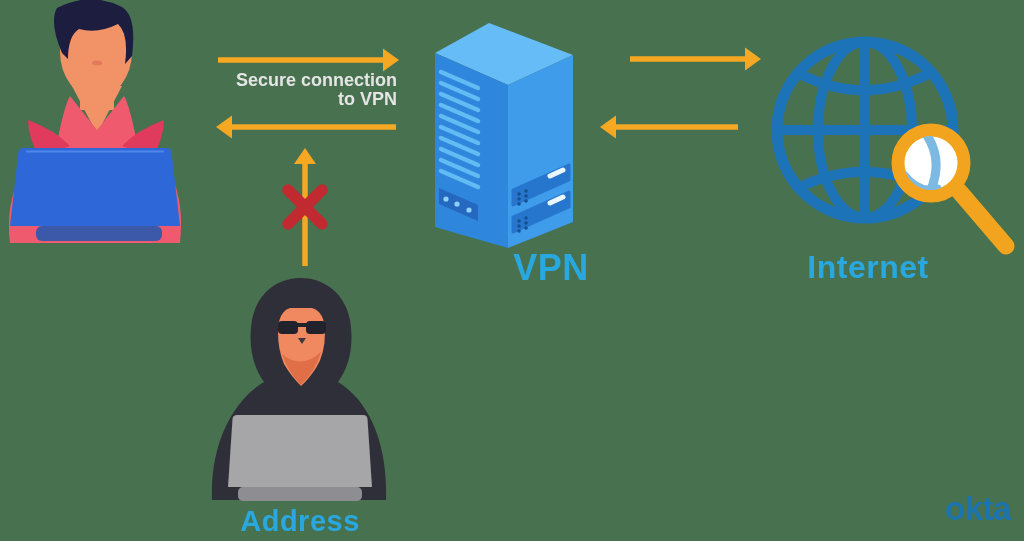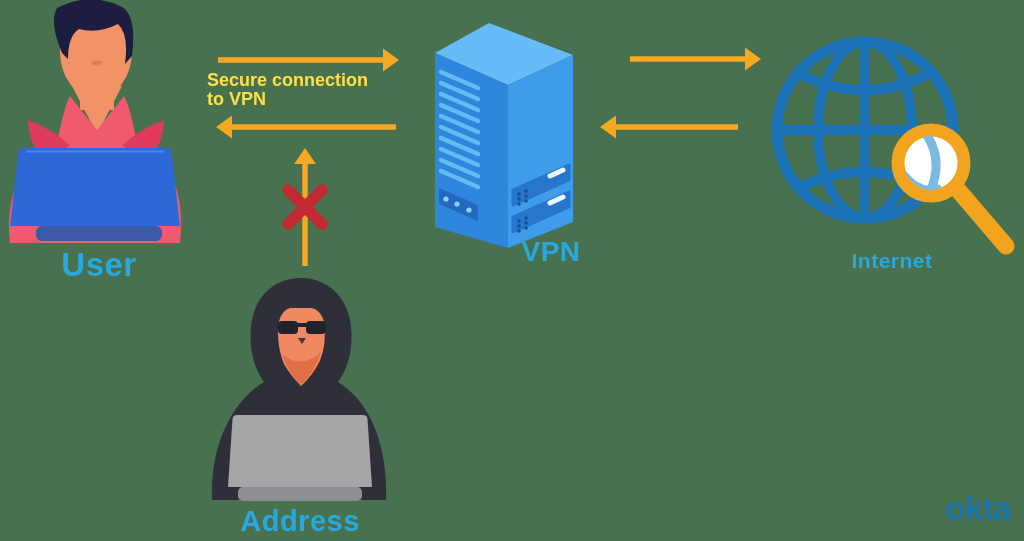--- a/index.html
+++ b/index.html
@@ -12,32 +12,32 @@
   }
   .abs{position:absolute;}
   .node-label{
     position:absolute;
     text-align:center;
     font-weight:700;
     color:#29A8DF;
     letter-spacing:0.5px;
   }
   .lbl-user{left:19px;top:246px;width:160px;font-size:33px;}
-  .lbl-vpn{left:431px;top:236px;width:240px;font-size:28px;}
+  .lbl-vpn{left:431px;top:247px;width:240px;font-size:36px;}
   .lbl-vpn-sub{left:411px;top:282px;width:280px;font-size:18.5px;letter-spacing:0;}
-  .lbl-internet{left:812px;top:249px;width:160px;font-size:21px;}
+  .lbl-internet{left:788px;top:249px;width:160px;font-size:32px;}
   .lbl-hacker{left:220px;top:505px;width:160px;font-size:29px;}
   .edge-label{
     position:absolute;
     left:207px;top:71px;width:190px;
-    text-align:left;
+    text-align:right;
     font-weight:700;
     font-size:18px;
     line-height:18.5px;
-    color:#fde047;
+    color:#e5e5e5;
     letter-spacing:0;
   }
   .okta-logo{
     position:absolute;
     left:945px;top:490px;width:84px;
     font-size:33px;
     font-weight:700;
     color:#1B74AD;
     letter-spacing:-0.5px;
   }
@@ -167,21 +167,20 @@
     <g fill="#22222C">
       <rect x="84" y="49" width="20" height="13" rx="4"></rect>
       <rect x="112" y="49" width="20" height="13" rx="4"></rect>
       <rect x="100" y="51" width="16" height="4"></rect>
     </g>
     <polygon points="104,66 112,66 108,72" fill="#3A3A44"></polygon>
     <path fill="#A6A6A9" d="M43,143 L169,143 Q173,143 173.5,147 L178,215 L34,215 L38.5,147 Q39,143 43,143 Z"></path>
     <rect x="44" y="215" width="124" height="14" rx="5" fill="#8E8E92"></rect>
   </svg>
 
-  <div class="node-label lbl-user">User</div>
 
   <div class="edge-label">
     <span>Secure connection</span><br>
     <span>to VPN</span>
   </div>
 
   <div class="node-label lbl-vpn">VPN</div>
 
   <div class="node-label lbl-internet">Internet</div>
 

